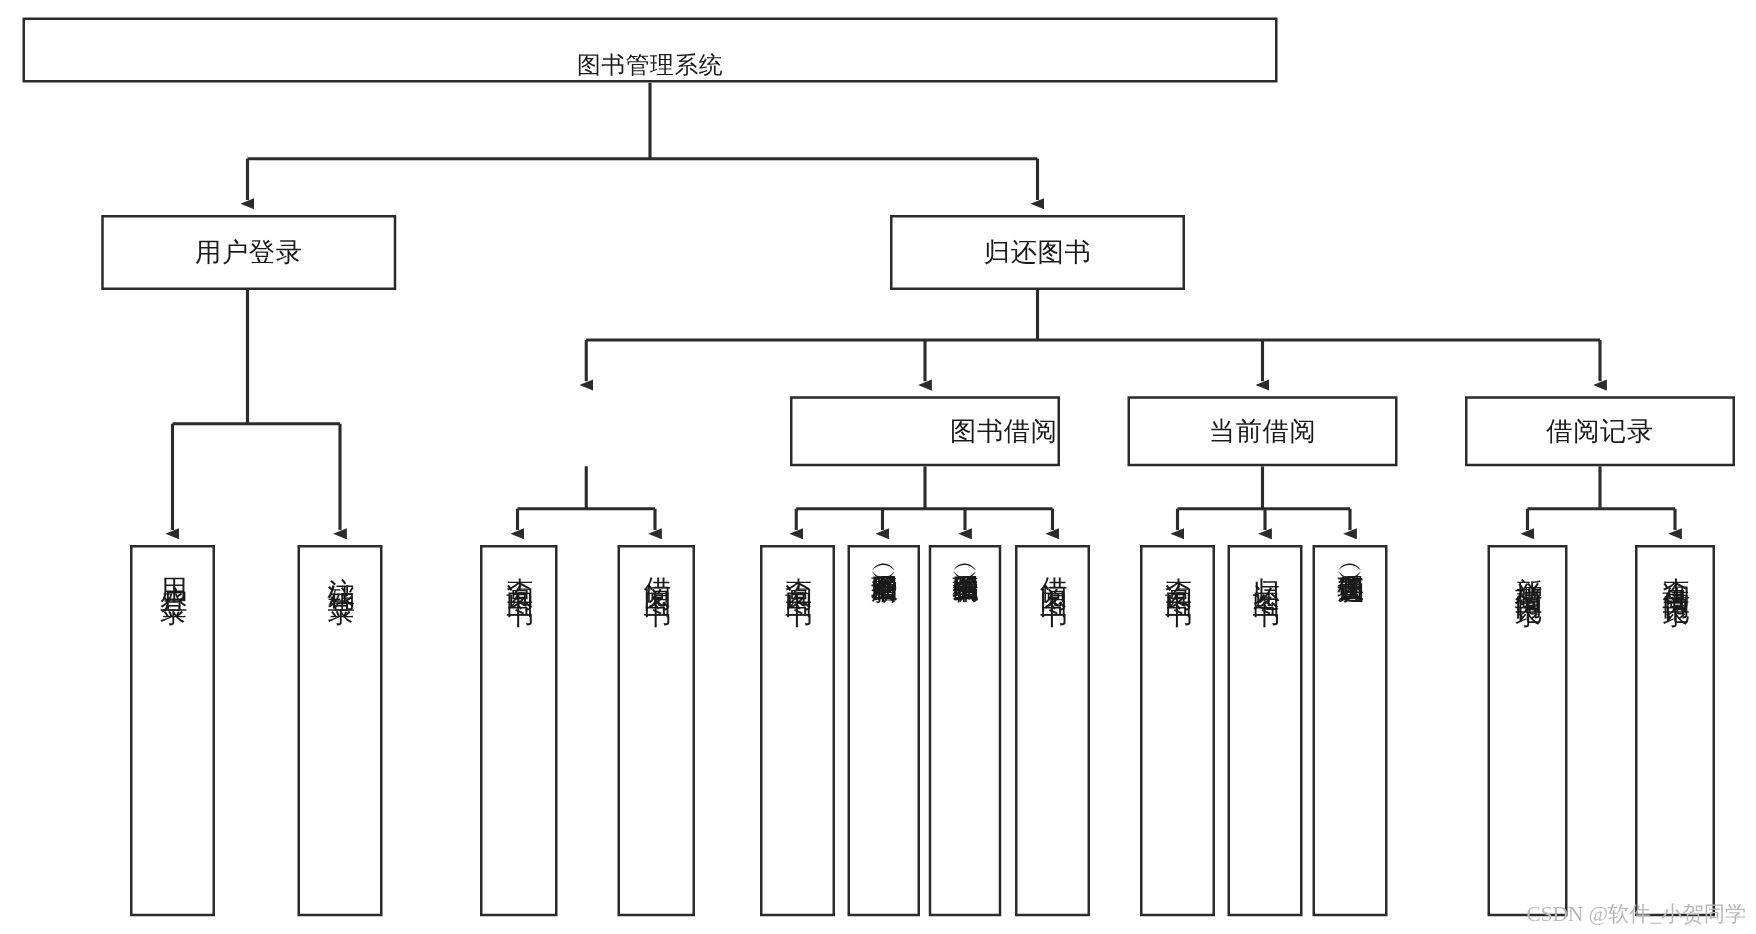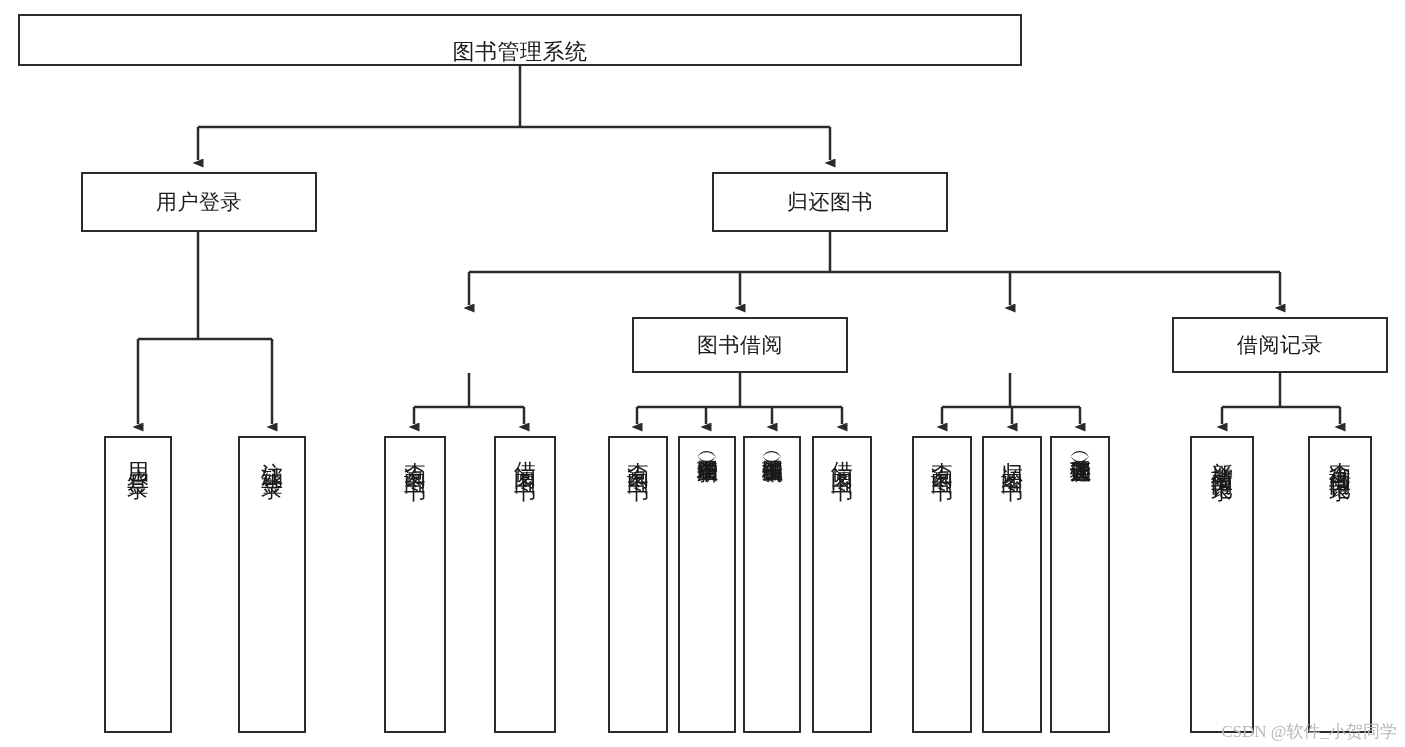--- a/index.html
+++ b/index.html
@@ -40,21 +40,21 @@
     display: block;
     text-align: center;
     line-height: 1.18;
     letter-spacing: 0.5px;
   }
   
   .h-node .lbl {
     font-size: 21px;
     white-space: nowrap;
   }
-  .root .lbl { font-size: 22px; margin-top: 24px; }
+  .root .lbl { font-size: 19px; margin-top: 24px; }
   
   .v-node {
     align-items: flex-start;
     padding-top: 6px;
   }
   .v-node .lbl {
     writing-mode: vertical-rl;
     text-orientation: upright;
     font-size: 22px;
     line-height: 1.0;
@@ -136,22 +136,25 @@
     <span class="lbl">图书管理系统</span>
   </div>
 
   <div class="node h-node" style="left:81px; top:172px; width:236px; height:60px;">
     <span class="lbl">用户登录</span>
   </div>
   <div class="node h-node" style="left:712px; top:172px; width:236px; height:60px;">
     <span class="lbl">归还图书</span>
   </div>
 
-  <div class="node h-node" style="left:632px; top:317px; width:216px; height:56px;">
+  <div class="node h-node" style="left:632px; top:317px; width:216px; height:56px;justify-content:flex-end;">
     <span class="lbl">图书借阅</span>
+  </div>
+  <div class="node h-node" style="left:902px; top:317px; width:216px; height:56px;">
+    <span class="lbl">当前借阅</span>
   </div>
   <div class="node h-node" style="left:1172px; top:317px; width:216px; height:56px;">
     <span class="lbl">借阅记录</span>
   </div>
 
   <div class="node v-node short" style="left:104px; top:436px; width:68px; height:297px;">
     <span class="lbl">用户登录</span>
   </div>
   <div class="node v-node short" style="left:238px; top:436px; width:68px; height:297px;">
     <span class="lbl">注销登录</span>

